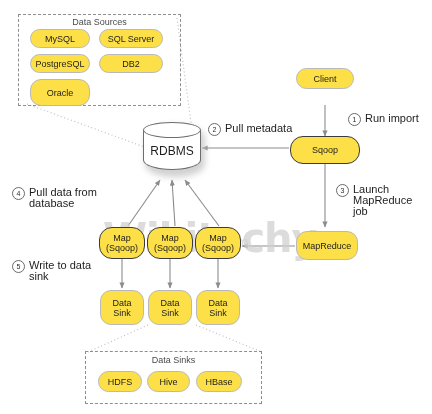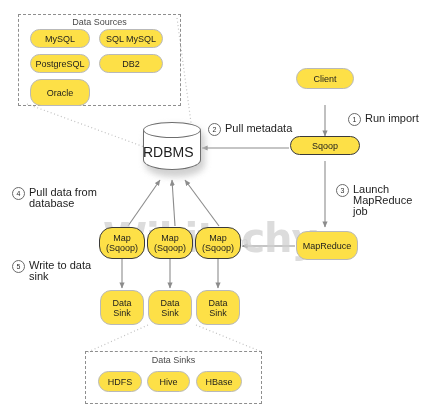--- a/index.html
+++ b/index.html
@@ -97,22 +97,22 @@
     height: 16px;
     box-sizing: border-box;
     background: #ffffff;
     border: 1.2px solid #6d6d6d;
     border-radius: 29px / 8px;
   }
   .cyl-label {
     position: absolute;
     left: 0; top: 22px;
     width: 58px;
-    text-align: left;
-    font-size: 14px;
+    text-align: center;
+    font-size: 12px;
     color: #1d1d1d;
     z-index: 2;
   }
 
   
   .step {
     position: absolute;
     display: flex;
     align-items: flex-start;
     z-index: 6;
@@ -210,21 +210,21 @@
     <div class="wm-sub">com</div>
   </div>
 
   <div class="group" style="left:18px; top:14px; width:163px; height:92px;"></div>
   <div class="group-title" style="left:18px; top:17px; width:163px;">Data Sources</div>
 
   <div class="node" style="left:30px; top:29px; width:60px; height:19px;">
     <span>MySQL</span>
   </div>
   <div class="node" style="left:99px; top:29px; width:64px; height:19px;">
-    <span>SQL MySQL</span>
+    <span>SQL Server</span>
   </div>
   <div class="node" style="left:30px; top:54px; width:60px; height:19px;">
     <span>PostgreSQL</span>
   </div>
   <div class="node" style="left:99px; top:54px; width:64px; height:19px;">
     <span>DB2</span>
   </div>
   <div class="node" style="left:30px; top:79px; width:60px; height:27px;">
     <span>Oracle</span>
   </div>
@@ -233,21 +233,21 @@
     <div class="cyl-shadow"></div>
     <div class="cyl-body"></div>
     <div class="cyl-top"></div>
     <div class="cyl-label">RDBMS</div>
   </div>
 
   <div class="node" style="left:296px; top:68px; width:58px; height:21px;">
     <span>Client</span>
   </div>
 
-  <div class="node strong" style="left:290px; top:136px; width:70px; height:19px;">
+  <div class="node strong" style="left:290px; top:136px; width:70px; height:28px;">
     <span>Sqoop</span>
   </div>
 
   <div class="node" style="left:296px; top:231px; width:62px; height:29px;">
     <span>MapReduce</span>
   </div>
 
   <div class="node strong two-line" style="left:99px; top:227px; width:46px; height:32px; flex-direction:column;">
     <span>Map</span>
     <span>(Sqoop)</span>

